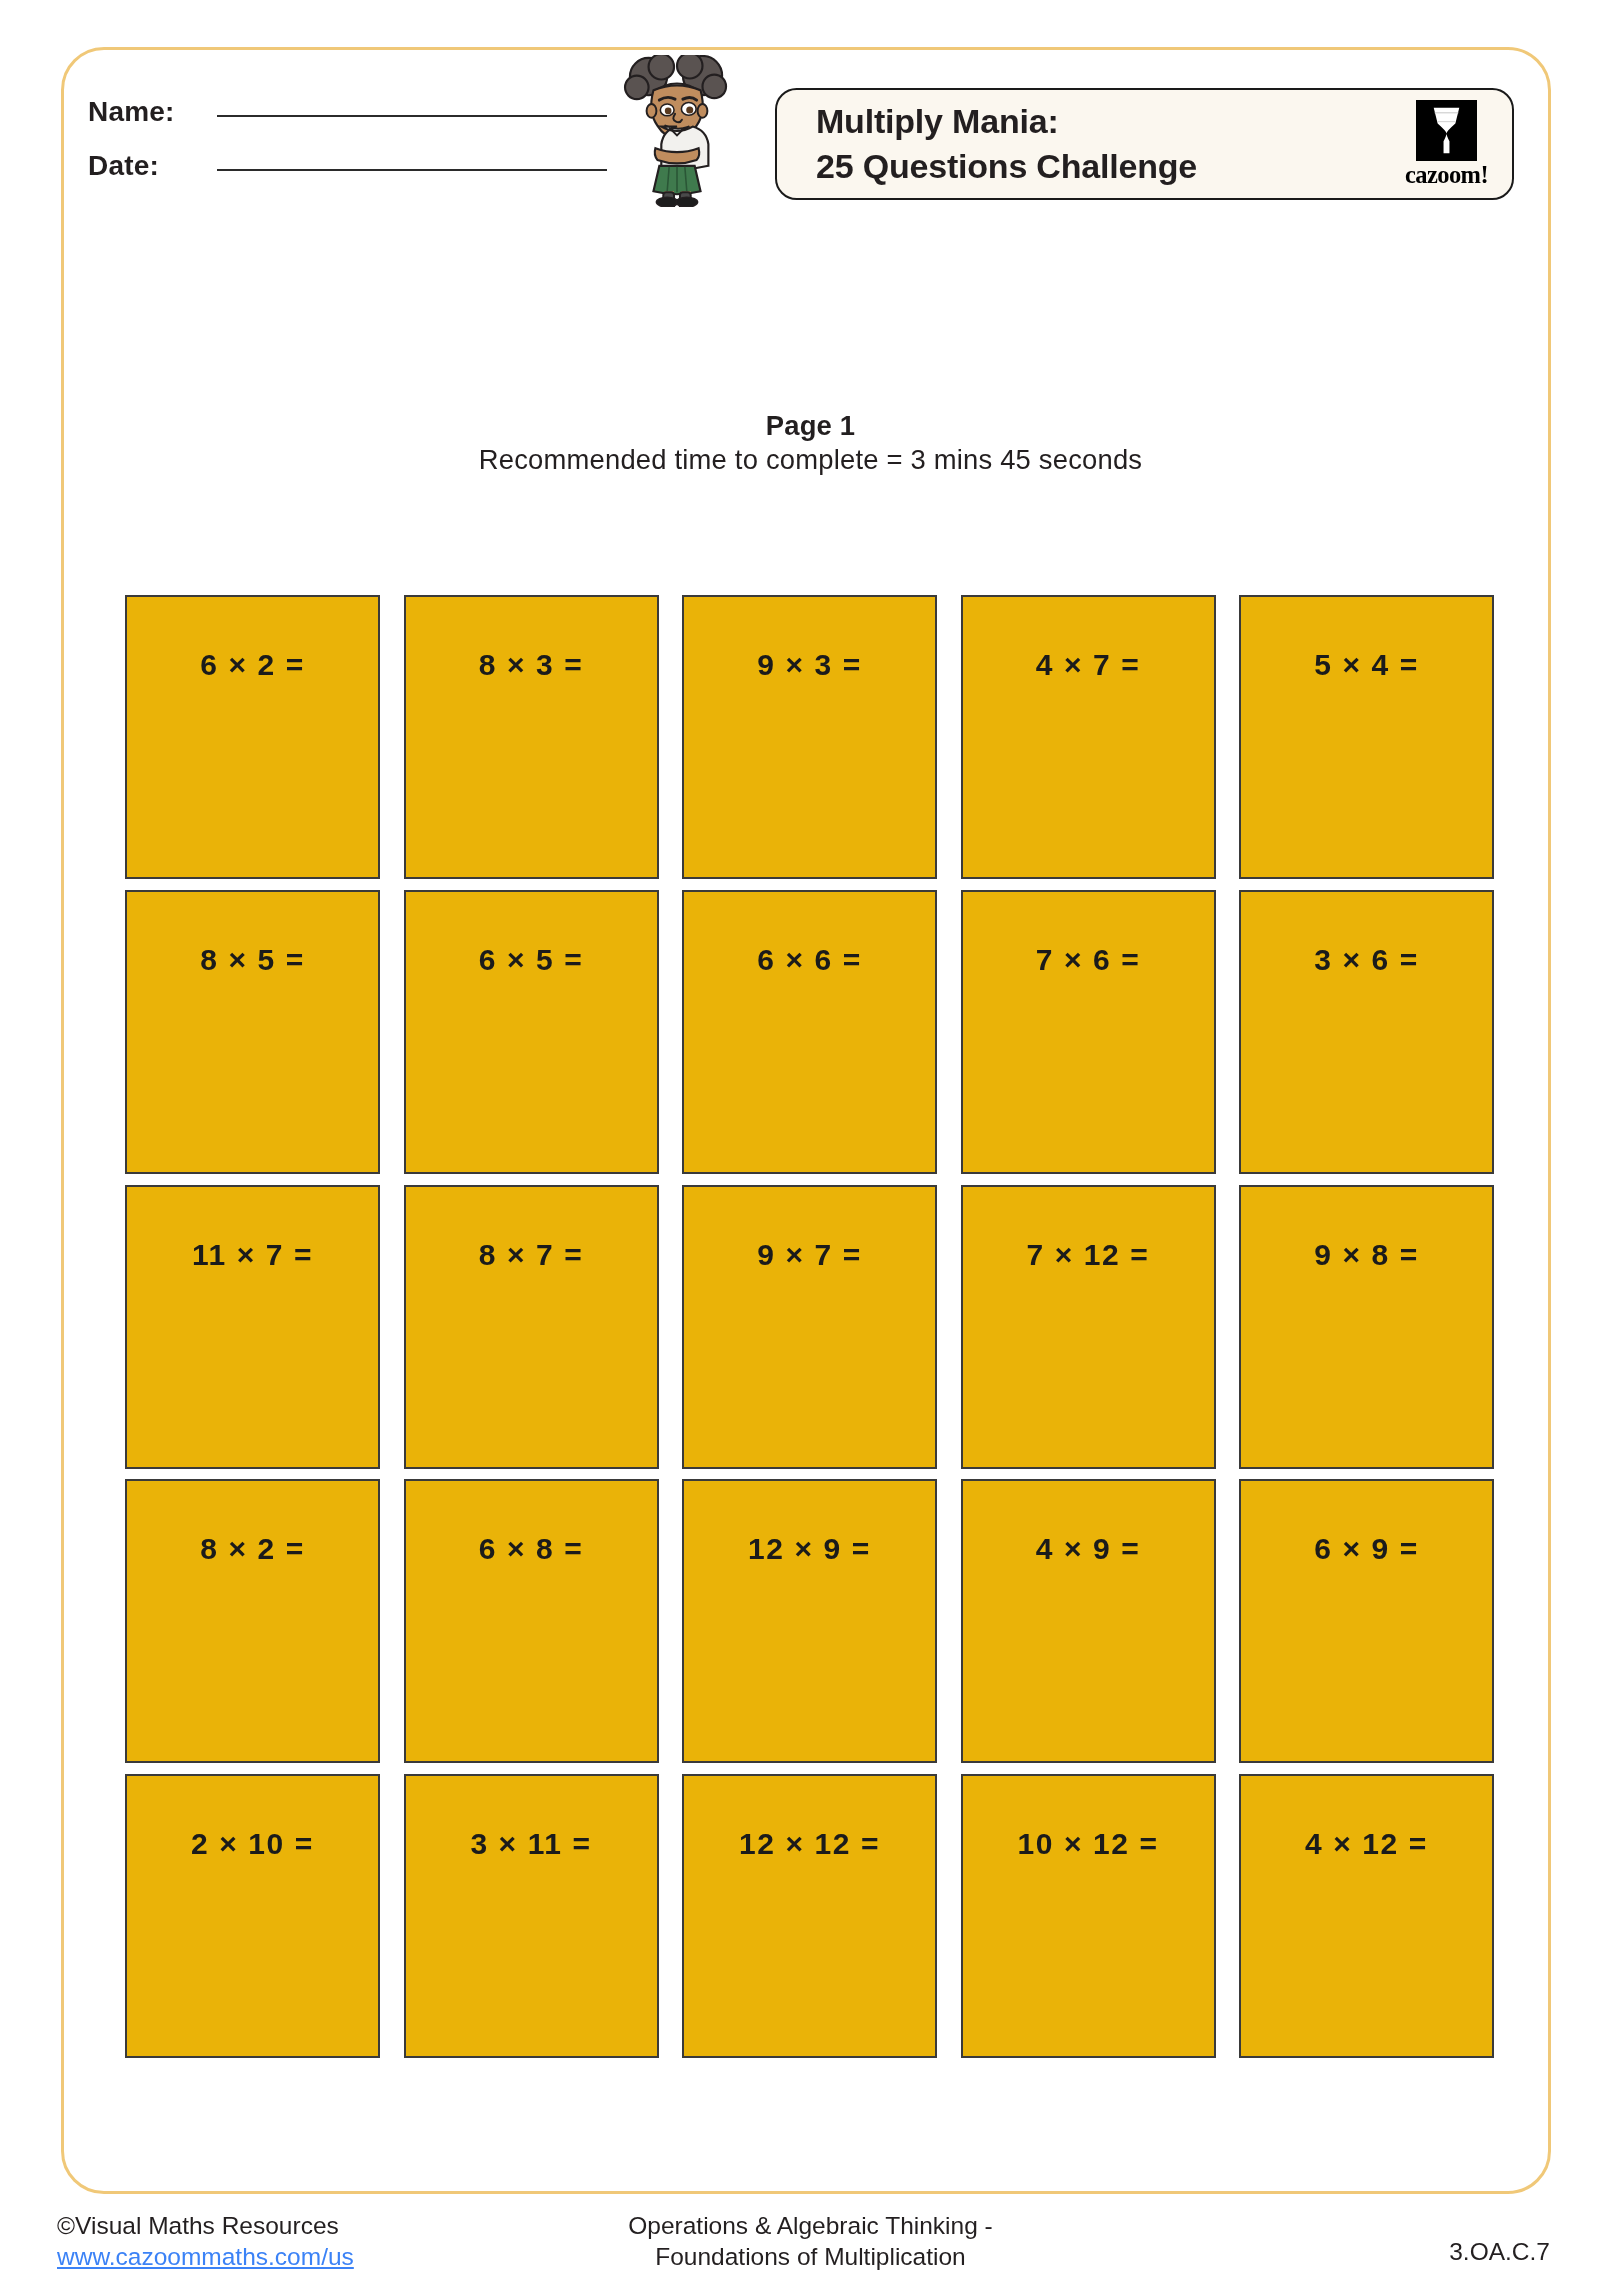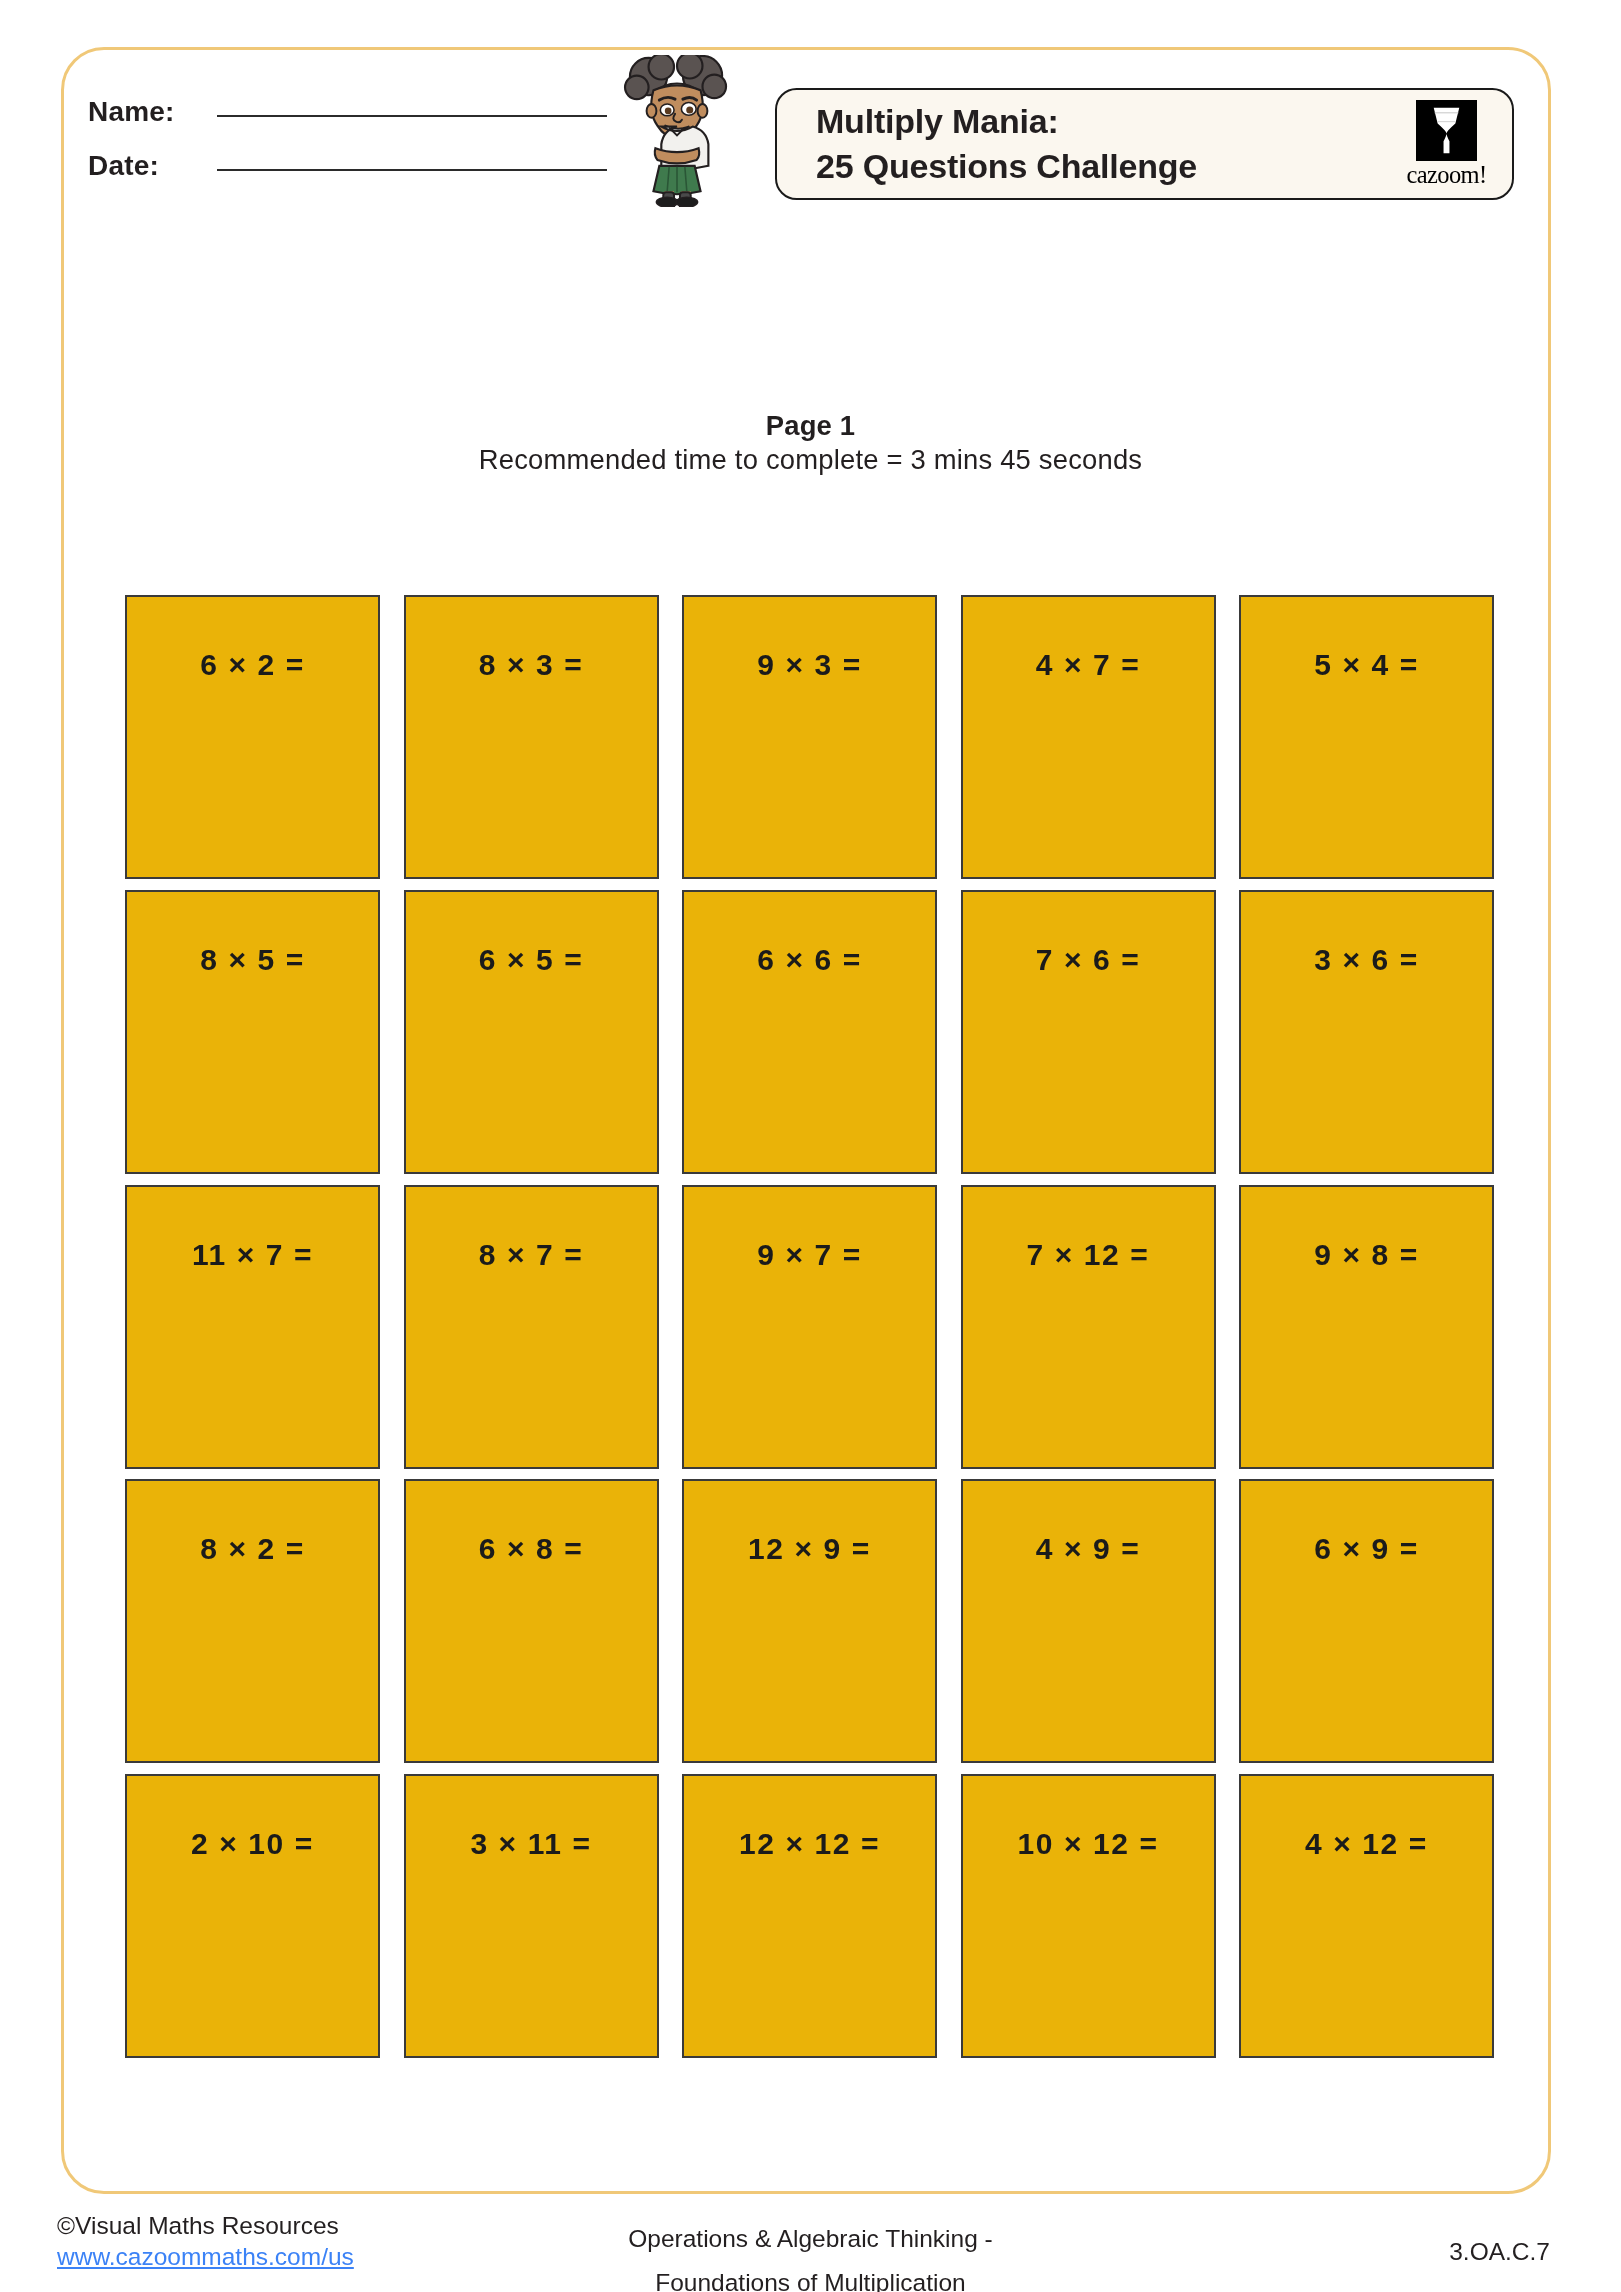--- a/index.html
+++ b/index.html
@@ -100,21 +100,21 @@
   #logo-mark {
     width: 61px;
     height: 61px;
     background: #000000;
     margin: 0 auto;
     position: relative;
   }
   #logo-mark svg { display: block; }
   #logo-word {
     font-family: "Liberation Serif", serif;
-    font-weight: normal;
+    font-weight: bold;
     font-size: 24.5px;
     letter-spacing: -0.6px;
     line-height: 1;
     margin-top: 2px;
     color: #000;
   }
 
   
   #page-meta {
     position: absolute;
@@ -189,21 +189,21 @@
   }
   #footer-center {
     position: absolute;
     left: 0;
     top: 0;
     width: 1621px;
     text-align: center;
     font-size: 24.5px;
     line-height: 1.26;
   }
-  .fc-line { display: block; margin-top: 13px; }
+  .fc-line { display: block; }
   #footer-right {
     position: absolute;
     right: 71px;
     top: 27.4px;
     font-size: 24.5px;
   }
 </style>
 </head>
 <body>
 

